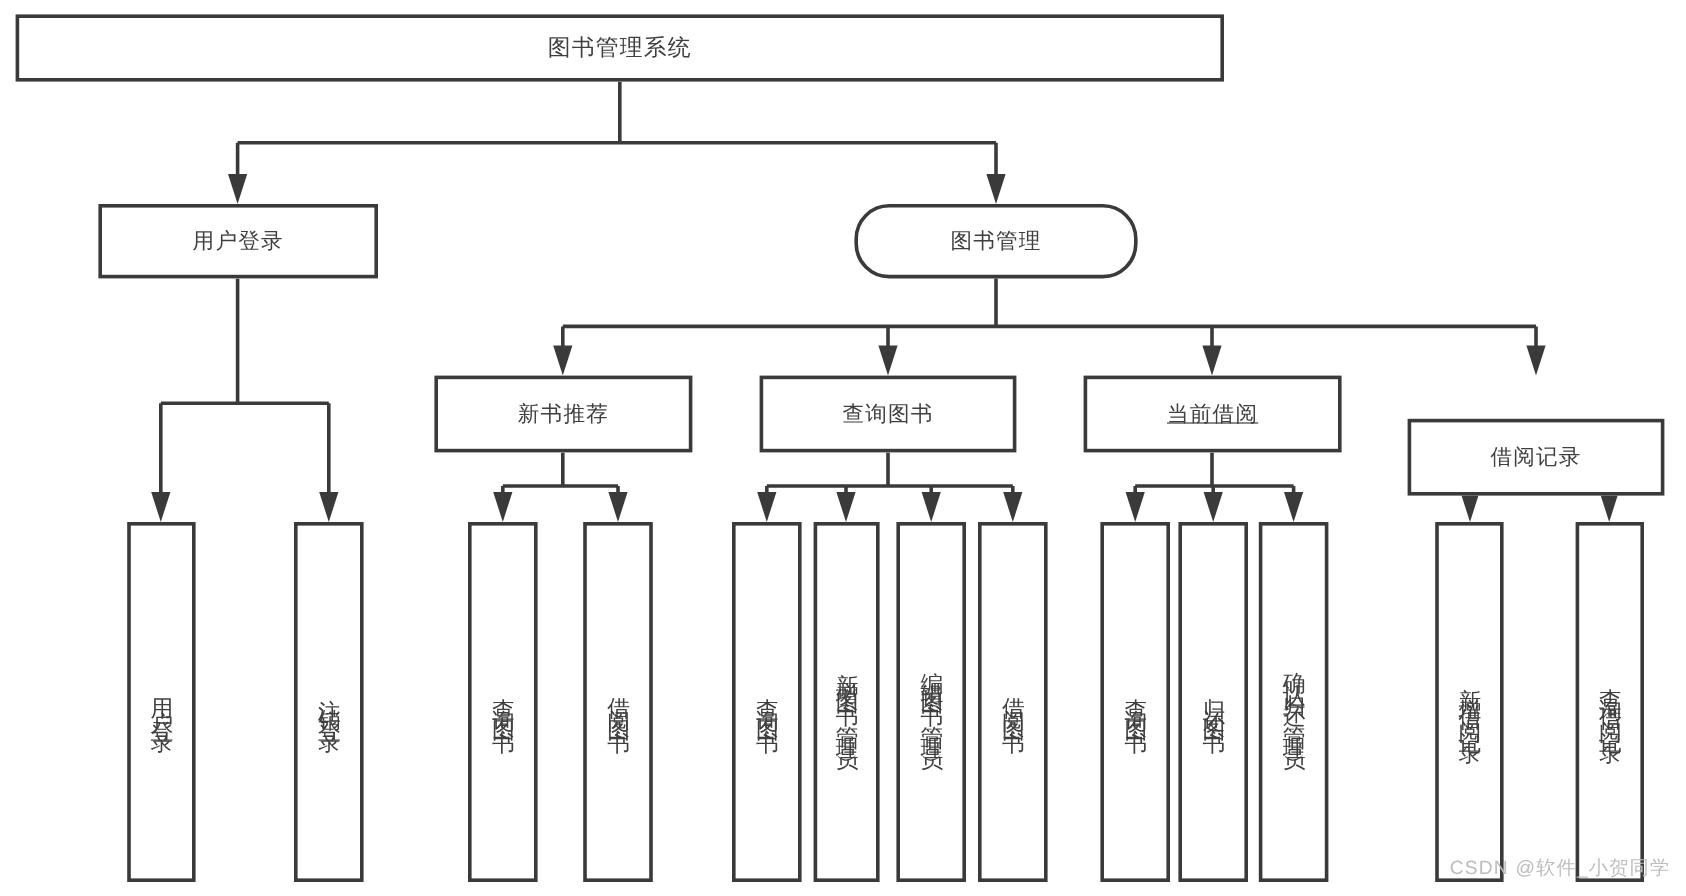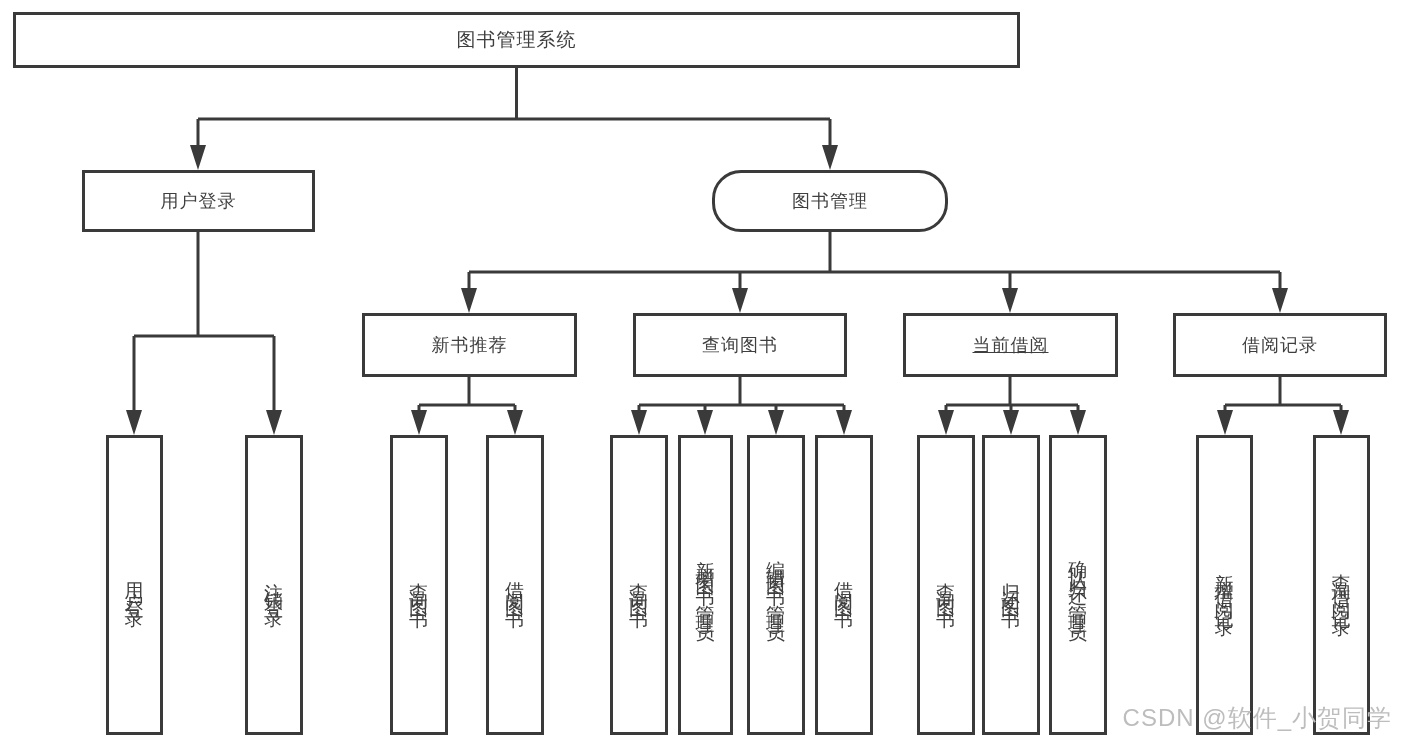--- a/index.html
+++ b/index.html
@@ -34,21 +34,21 @@
     writing-mode:vertical-rl;
     text-orientation:mixed;
     font-size:19px;
     letter-spacing:9px;
     line-height:1;
     white-space:nowrap;
   }
   .watermark{
     position:absolute;
     right:13px;bottom:6px;
-    font-size:24px;
+    font-size:16px;
     color:#bdbdbd;
     z-index:2;
     letter-spacing:1px;
     white-space:nowrap;
   }
 </style>
 </head>
 <body>
 
 <div class="canvas">
@@ -89,21 +89,21 @@
 
   <div class="box lvl3" style="left:362px;width:215px;">
     <span>新书推荐</span>
   </div>
   <div class="box lvl3" style="left:633px;width:214px;">
     <span>查询图书</span>
   </div>
   <div class="box lvl3" style="left:903px;width:215px;text-decoration:underline;">
     <span>当前借阅</span>
   </div>
-  <div class="box lvl3" style="left:1173px;width:214px;">
+  <div class="box lvl3" style="left:1173px;width:214px;margin-top:36px;">
     <span>借阅记录</span>
   </div>
 
   <div class="box leaf" style="left:106px;width:57px;">
     <span>用户登录</span>
   </div>
   <div class="box leaf" style="left:245px;width:58px;">
     <span>注销登录</span>
   </div>
 

